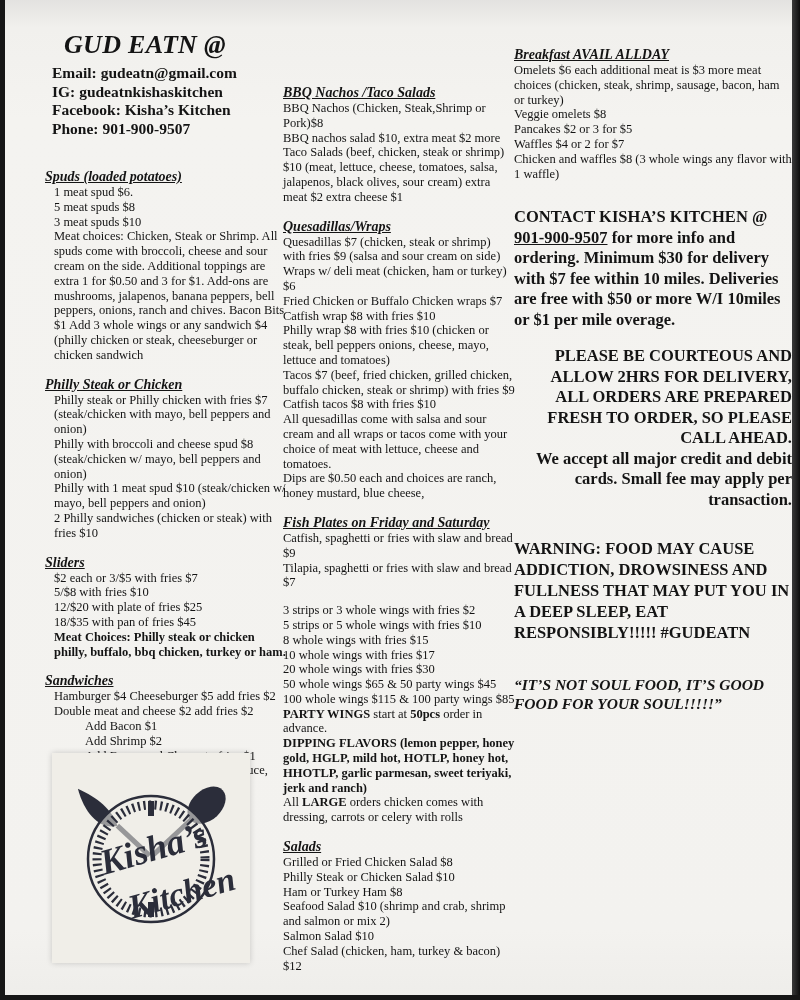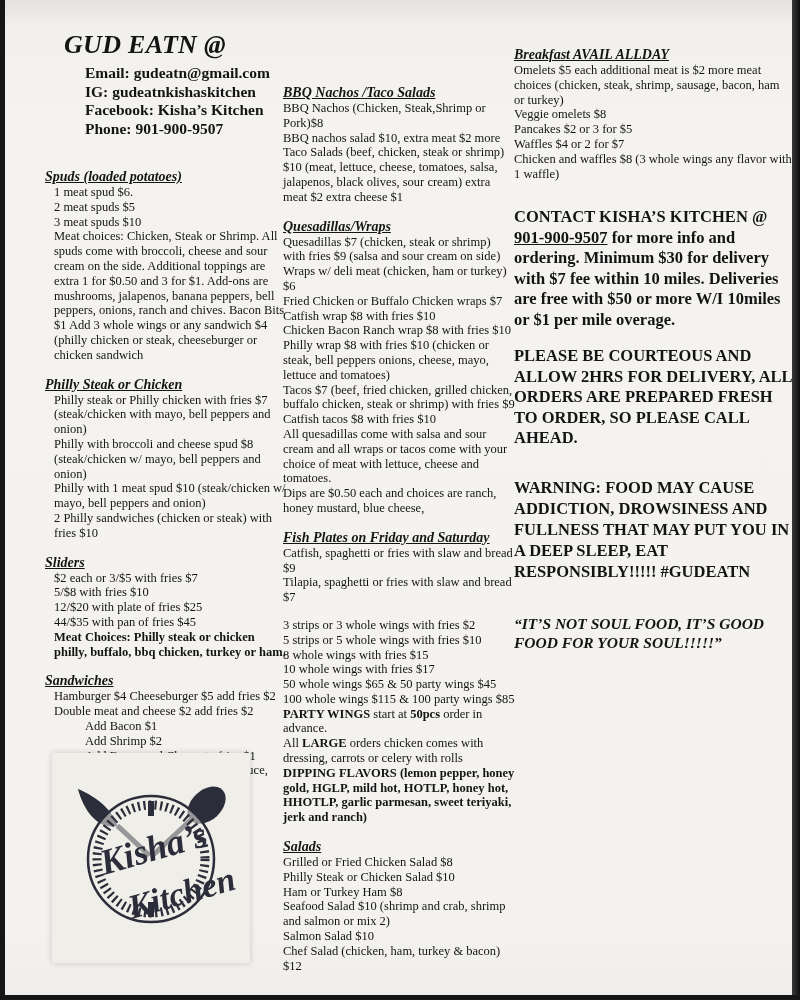--- a/index.html
+++ b/index.html
@@ -10,39 +10,39 @@
     color:#141414;
   }
   .scan-edge{position:absolute;background:#161616;z-index:5;}
   #edge-left{left:0;top:0;width:5px;height:1000px;}
   #edge-right{right:0;top:0;width:8px;height:1000px;background:linear-gradient(90deg,#3a3a3a,#0d0d0d);}
   #edge-bottom{left:0;bottom:0;width:800px;height:5px;}
 
   
   #header{position:absolute;left:52px;top:30px;width:250px;}
   .title{font-style:italic;font-weight:bold;font-size:26px;line-height:29px;letter-spacing:.3px;margin-left:12px;}
-  .contact{margin-top:5px;margin-left:33px;}
+  .contact{margin-top:5px;}
   .contact-line{font-weight:bold;font-size:15.5px;line-height:18.5px;}
 
   
   .col{position:absolute;font-size:12.5px;line-height:14.8px;}
   #col-left{left:45px;top:168px;width:244px;}
   #col-mid{left:283px;top:84px;width:232px;}
   #col-right{left:514px;top:46px;width:278px;}
 
   .blk{margin-bottom:13px;font-family:Liberation Serif, serif;}
   .sec-heading{font-weight:bold;font-style:italic;text-decoration:underline;font-size:14px;line-height:17px;}
   .line{font-size:inherit;line-height:inherit;}
   .line.bold{font-weight:bold;}
   #col-left .blk-menu .line{padding-left:9px;}
   #col-left .blk-menu .line.ind{padding-left:40px;}
 
   
   .blk-contact{font-weight:bold;font-size:16.5px;line-height:20.5px;margin-top:26px;}
-  .blk-courteous{font-weight:bold;font-size:16.5px;line-height:20.5px;margin-top:16px;}
+  .blk-courteous{font-weight:bold;font-size:16.5px;line-height:20.5px;margin-top:16px;text-align:right;}
   .blk-quote{font-weight:bold;font-style:italic;font-size:15.5px;line-height:19px;margin-top:32px;}
   .blk-warning{font-weight:bold;font-size:16.5px;line-height:21px;margin-top:28px;}
   .blk-catering{font-weight:bold;font-size:20.5px;line-height:25px;margin-top:28px;}
 
   
   #logo-box{
     position:absolute;left:52px;top:753px;width:198px;height:210px;
     background:#f0eee8;box-shadow:0 0 6px rgba(0,0,0,.18);z-index:2;
   }
 </style>
@@ -62,38 +62,38 @@
     <div class="contact-line">IG: gudeatnkishaskitchen</div>
     <div class="contact-line">Facebook: Kisha’s Kitchen</div>
     <div class="contact-line">Phone: 901-900-9507</div>
   </div>
 </div>
 
 <div class="col" id="col-left">
     <div class="blk blk-menu">
       <div class="sec-heading">Spuds (loaded potatoes)</div>
       <div class="line"><span>1 meat spud $6.</span></div>
-      <div class="line"><span>2 meat spuds $5</span></div>
+      <div class="line"><span>5 meat spuds $8</span></div>
       <div class="line"><span>3 meat spuds $10</span></div>
       <div class="line"><span>Meat choices: Chicken, Steak or Shrimp. All spuds come with broccoli, cheese and sour cream on the side. Additional toppings are extra 1 for $0.50 and 3 for $1. Add-ons are mushrooms, jalapenos, banana peppers, bell peppers, onions, ranch and chives. Bacon Bits $1 Add 3 whole wings or any sandwich $4 (philly chicken or steak, cheeseburger or chicken sandwich</span></div>
     </div>
     <div class="blk blk-menu">
       <div class="sec-heading">Philly Steak or Chicken</div>
       <div class="line"><span>Philly steak or Philly chicken with fries $7</span></div>
       <div class="line"><span>(steak/chicken with mayo, bell peppers and onion)</span></div>
       <div class="line"><span>Philly with broccoli and cheese spud $8 (steak/chicken w/ mayo, bell peppers and onion)</span></div>
       <div class="line"><span>Philly with 1 meat spud $10 (steak/chicken w/ mayo, bell peppers and onion)</span></div>
       <div class="line"><span>2 Philly sandwiches (chicken or steak) with fries $10</span></div>
     </div>
     <div class="blk blk-menu">
       <div class="sec-heading">Sliders</div>
       <div class="line"><span>$2 each or 3/$5 with fries $7</span></div>
       <div class="line"><span>5/$8 with fries $10</span></div>
       <div class="line"><span>12/$20 with plate of fries $25</span></div>
-      <div class="line"><span>44/$35 with pan of fries $45</span></div>
+      <div class="line"><span>18/$35 with pan of fries $45</span></div>
       <div class="line bold"><span>Meat Choices: Philly steak or chicken philly, buffalo, bbq chicken, turkey or ham.</span></div>
     </div>
     <div class="blk blk-menu">
       <div class="sec-heading">Sandwiches</div>
       <div class="line"><span>Hamburger $4 Cheeseburger $5 add fries $2</span></div>
       <div class="line"><span>Double meat and cheese $2 add fries $2</span></div>
       <div class="line ind"><span>Add Bacon $1</span></div>
       <div class="line ind"><span>Add Shrimp $2</span></div>
       <div class="line ind"><span>Add Bacon and Cheese to fries $1</span></div>
       <div class="line"><span>Chicken spicy or grilled $5 (mayo, lettuce, tomato, cheese and pickle) add fries $2</span></div>
@@ -105,67 +105,68 @@
       <div class="line"><span>BBQ Nachos (Chicken, Steak,Shrimp or Pork)$8</span></div>
       <div class="line"><span>BBQ nachos salad $10, extra meat $2 more</span></div>
       <div class="line"><span>Taco Salads (beef, chicken, steak or shrimp) $10 (meat, lettuce, cheese, tomatoes, salsa, jalapenos, black olives, sour cream) extra meat $2 extra cheese $1</span></div>
     </div>
     <div class="blk blk-menu">
       <div class="sec-heading">Quesadillas/Wraps</div>
       <div class="line"><span>Quesadillas $7 (chicken, steak or shrimp) with fries $9 (salsa and sour cream on side)</span></div>
       <div class="line"><span>Wraps w/ deli meat (chicken, ham or turkey) $6</span></div>
       <div class="line"><span>Fried Chicken or Buffalo Chicken wraps $7</span></div>
       <div class="line"><span>Catfish wrap $8 with fries $10</span></div>
-      <div class="line"><span>Chicken Bacon Ranch wrap $8 with fries $10</span></div>
       <div class="line"><span>Philly wrap $8 with fries $10 (chicken or steak, bell peppers onions, cheese, mayo, lettuce and tomatoes)</span></div>
       <div class="line"><span>Tacos $7 (beef, fried chicken, grilled chicken, buffalo chicken, steak or shrimp) with fries $9</span></div>
       <div class="line"><span>Catfish tacos $8 with fries $10</span></div>
       <div class="line"><span>All quesadillas come with salsa and sour cream and all wraps or tacos come with your choice of meat with lettuce, cheese and tomatoes.</span></div>
       <div class="line"><span>Dips are $0.50 each and choices are ranch, honey mustard, blue cheese,</span></div>
     </div>
     <div class="blk blk-menu">
       <div class="sec-heading">Fish Plates on Friday and Saturday</div>
       <div class="line"><span>Catfish, spaghetti or fries with slaw and bread $9</span></div>
       <div class="line"><span>Tilapia, spaghetti or fries with slaw and bread $7</span></div>
     </div>
     <div class="blk blk-menu">
       <div class="line"><span>3 strips or 3 whole wings with fries $2</span></div>
       <div class="line"><span>5 strips or 5 whole wings with fries $10</span></div>
       <div class="line"><span>8 whole wings with fries $15</span></div>
       <div class="line"><span>10 whole wings with fries $17</span></div>
+      <div class="line"><span>20 whole wings with fries $30</span></div>
       <div class="line"><span>50 whole wings $65 &amp; 50 party wings $45</span></div>
       <div class="line"><span>100 whole wings $115 &amp; 100 party wings $85</span></div>
       <div class="line"><span style="font-weight: bold;">PARTY WINGS</span><span> start at </span><span style="font-weight: bold;">50pcs</span><span> order in advance.</span></div>
+      <div class="line bold"><span>DIPPING FLAVORS (lemon pepper, honey gold, HGLP, mild hot, HOTLP, honey hot, HHOTLP, garlic parmesan, sweet teriyaki, jerk and ranch)</span></div>
       <div class="line"><span>All </span><span style="font-weight: bold;">LARGE</span><span> orders chicken comes with dressing, carrots or celery with rolls</span></div>
-      <div class="line bold"><span>DIPPING FLAVORS (lemon pepper, honey gold, HGLP, mild hot, HOTLP, honey hot, HHOTLP, garlic parmesan, sweet teriyaki, jerk and ranch)</span></div>
     </div>
     <div class="blk blk-menu">
       <div class="sec-heading">Salads</div>
       <div class="line"><span>Grilled or Fried Chicken Salad $8</span></div>
       <div class="line"><span>Philly Steak or Chicken Salad $10</span></div>
       <div class="line"><span>Ham or Turkey Ham $8</span></div>
       <div class="line"><span>Seafood Salad $10 (shrimp and crab, shrimp and salmon or mix 2)</span></div>
       <div class="line"><span>Salmon Salad $10</span></div>
       <div class="line"><span>Chef Salad (chicken, ham, turkey &amp; bacon) $12</span></div>
     </div>
   </div>
 <div class="col" id="col-right">
     <div class="blk blk-menu">
       <div class="sec-heading">Breakfast AVAIL ALLDAY</div>
-      <div class="line"><span>Omelets $5 each additional meat is $2 more meat choices (chicken, steak, shrimp, sausage, bacon, ham or turkey)</span></div>
+      <div class="line"><span>Omelets $6 each additional meat is $3 more meat choices (chicken, steak, shrimp, sausage, bacon, ham or turkey)</span></div>
       <div class="line"><span>Veggie omelets $8</span></div>
       <div class="line"><span>Pancakes $2 or 3 for $5</span></div>
       <div class="line"><span>Waffles $4 or 2 for $7</span></div>
       <div class="line"><span>Chicken and waffles $8 (3 whole wings any flavor with 1 waffle)</span></div>
     </div>
     <div class="blk blk-contact">
       <div class="line"><span>CONTACT KISHA’S KITCHEN @ </span><span style="text-decoration: underline;">901-900-9507</span><span> for more info and ordering. Minimum $30 for delivery with $7 fee within 10 miles. Deliveries are free with $50 or more W/I 10miles or $1 per mile overage.</span></div>
     </div>
     <div class="blk blk-courteous">
       <div class="line"><span>PLEASE BE COURTEOUS AND ALLOW 2HRS FOR DELIVERY, ALL ORDERS ARE PREPARED FRESH TO ORDER, SO PLEASE CALL AHEAD.</span></div>
+      <div class="line"><span>We accept all major credit and debit cards. Small fee may apply per transaction.</span></div>
     </div>
     <div class="blk blk-warning">
       <div class="line"><span>WARNING: FOOD MAY CAUSE ADDICTION, DROWSINESS AND FULLNESS THAT MAY PUT YOU IN A DEEP SLEEP, EAT RESPONSIBLY!!!!!  #GUDEATN</span></div>
     </div>
     <div class="blk blk-quote">
       <div class="line"><span>“IT’S NOT SOUL FOOD, IT’S GOOD FOOD FOR YOUR SOUL!!!!!”</span></div>
     </div>
   </div>
 
 <div id="logo-box">

